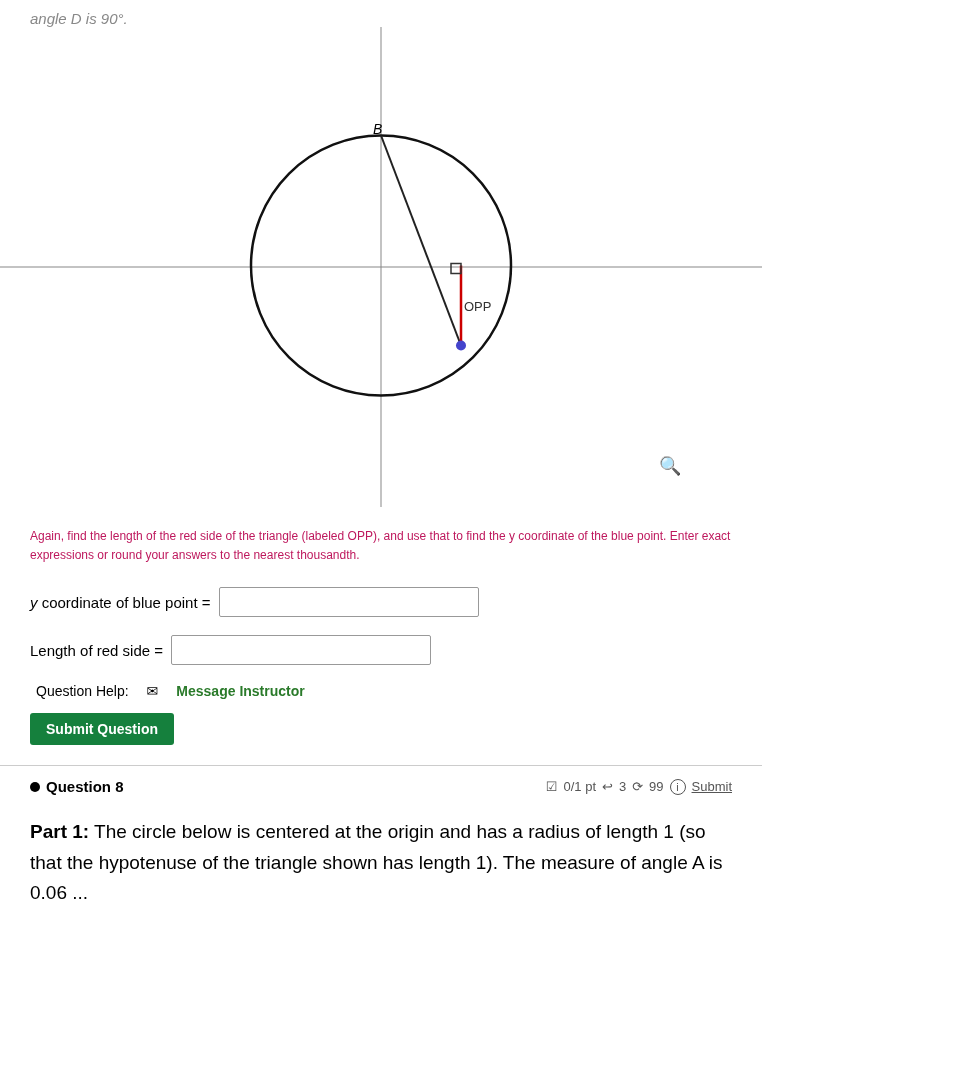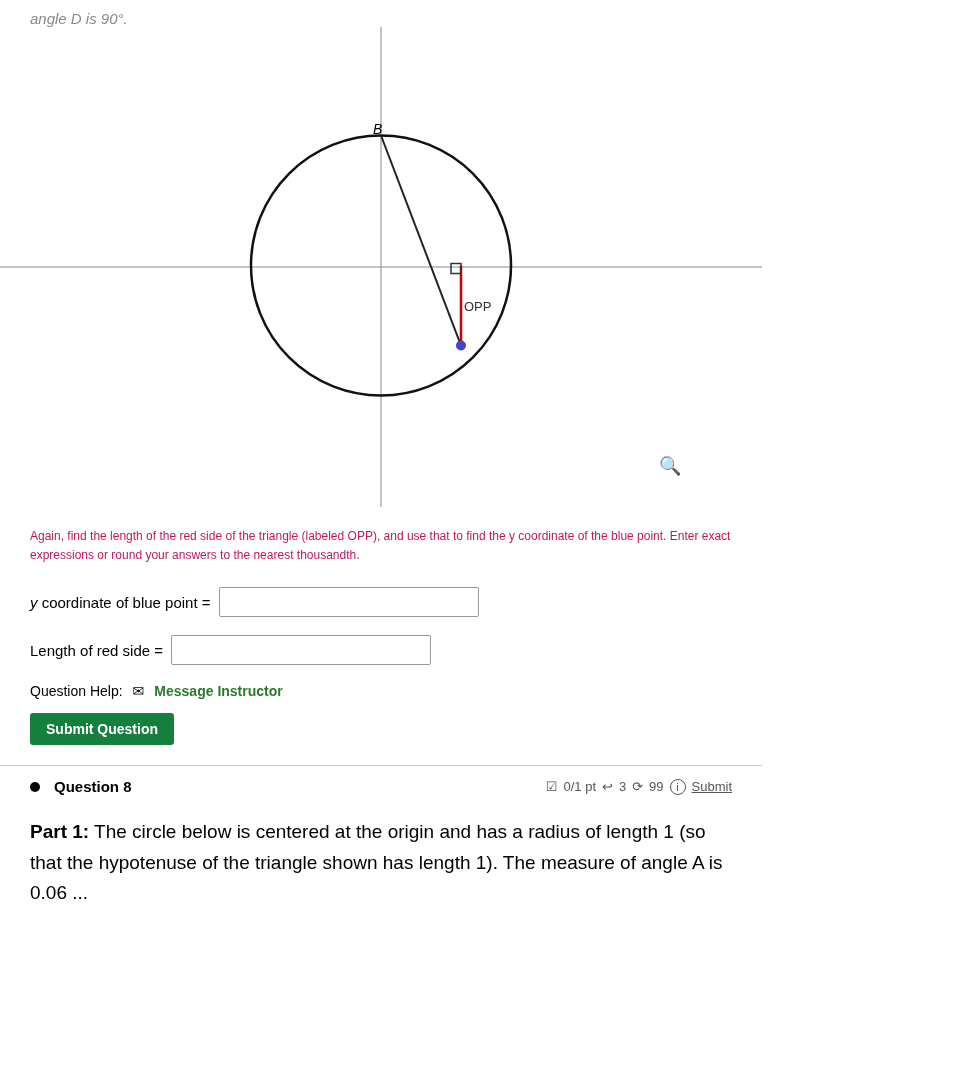--- a/index.html
+++ b/index.html
@@ -98,22 +98,23 @@
       height: 30px;
       outline: none;
       background: #fff;
     }
 
     .question-help {
       font-size: 14px;
       margin-bottom: 14px;
       display: flex;
       align-items: flex-start;
-      gap: 10px;
+      gap: 18px;
       color: #000;
+      margin-left: 6px;
     }
 
     .message-instructor-link {
       color: #2a7a2a;
       text-decoration: none;
       font-size: 14px;
       display: flex;
       align-items: center;
       gap: 4px;
       cursor: pointer;
@@ -136,21 +137,21 @@
       display: flex;
       align-items: center;
       justify-content: space-between;
       padding: 12px 30px;
       border-top: 1px solid #ccc;
     }
 
     .question-8-left {
       display: flex;
       align-items: center;
-      gap: 14px;
+      gap: 6px;
       font-size: 15px;
       font-weight: bold;
     }
 
     .bullet {
       width: 10px;
       height: 10px;
       border-radius: 50%;
       background: #000;
       display: inline-block;

